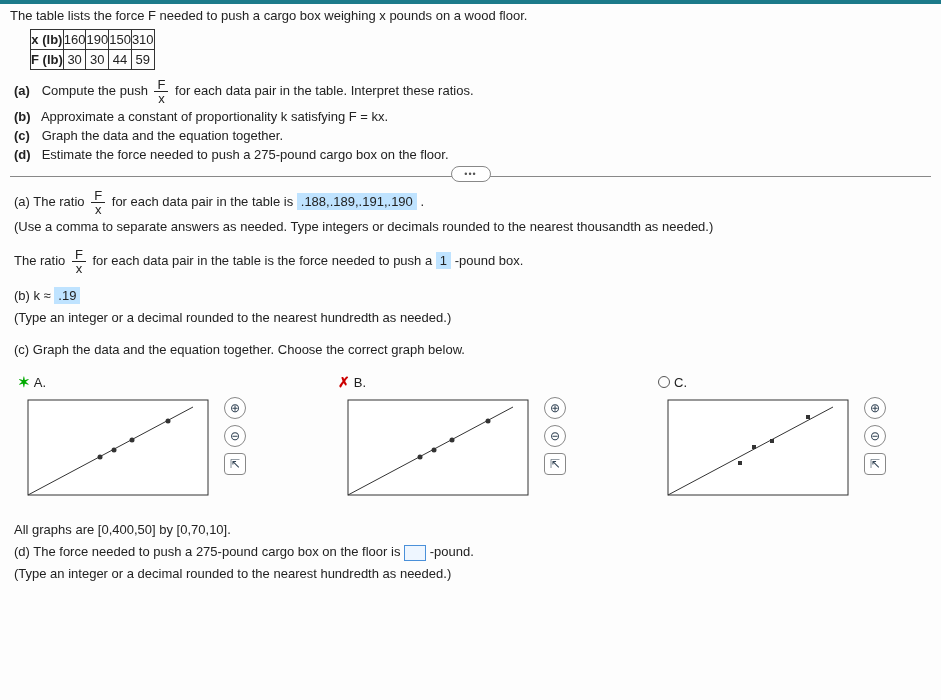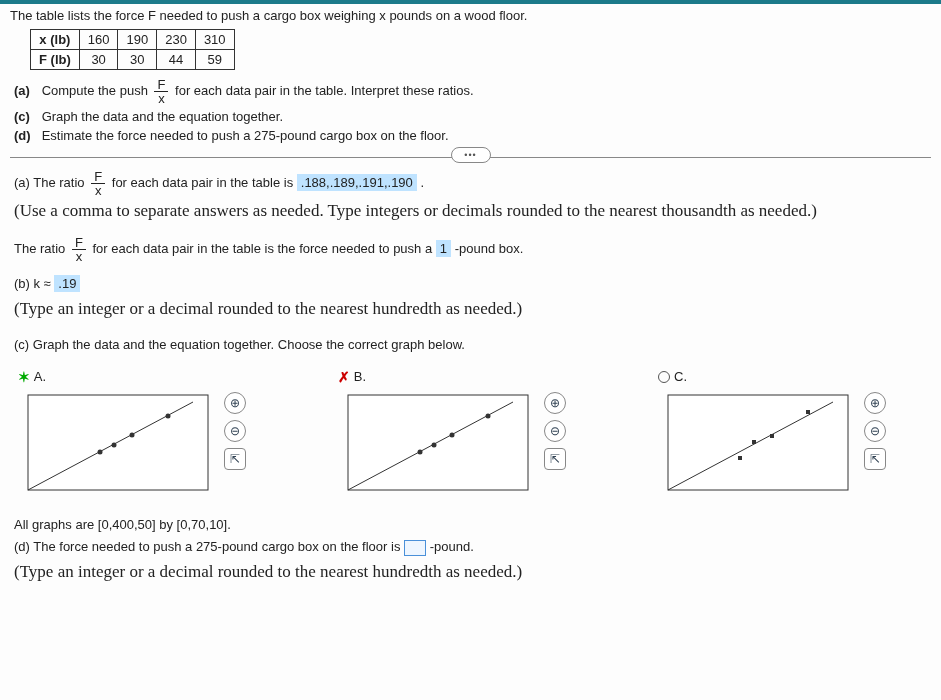--- a/index.html
+++ b/index.html
@@ -13,21 +13,21 @@
       padding: 8px 10px;
       position: relative;
     }
     .intro { margin-bottom: 6px; }
     table.data {
       border-collapse: collapse;
       margin: 2px 0 8px 20px;
     }
     table.data th, table.data td {
       border: 1px solid #333;
-      padding: 2px 8px;
+      padding: 2px 0;
       font-size: 13px;
       text-align: center;
       font-weight: normal;
     }
     table.data th { font-weight: bold; background: #fff; }
     .qlist { margin: 6px 0 0 4px; }
     .qlist .row { margin-bottom: 4px; }
     .qlist .lbl { font-weight: bold; display: inline-block; width: 24px; }
     .frac {
       display: inline-block;
@@ -58,21 +58,21 @@
       text-align:center;
       line-height:14px;
       letter-spacing:1px;
       color:#555;
     }
     .answer-block { margin: 6px 0 10px 4px; line-height: 1.7; }
     .hl {
       background: #bfe3ff;
       padding: 1px 4px;
     }
-    .hint { font-size: 17px; font-family: Liberation Serif, serif; }
+    .hint { font-size: 13px; }
     .partlabel { font-weight: bold; }
     .choices { display: flex; gap: 60px; margin: 6px 0 0 8px; align-items:flex-start; }
     .choice { width: 260px; }
     .choice-head { margin-bottom: 4px; height: 18px; display:flex; align-items:center; gap:4px;}
     .radio { display:inline-block; width:12px; height:12px; border:1px solid #555; border-radius:50%; }
     .mark-correct { color: #0a0; font-weight:bold; font-size:14px; }
     .mark-wrong { color: #c00; font-weight:bold; font-size:14px; }
     .chart-wrap { display:flex; align-items:flex-start; gap:6px; }
     .chart-tools { display:flex; flex-direction:column; gap:6px; margin-top:2px;}
     .tool-btn {
@@ -95,21 +95,21 @@
 <div class="top-bar"></div>
 
 <p class="intro">The table lists the force F needed to push a cargo box weighing x pounds on a wood floor.</p>
 
 <table class="data">
   <tbody>
       <tr>
     <th>x (lb)</th>
     <td>160</td>
     <td>190</td>
-    <td>230</td>
+    <td>150</td>
     <td>310</td>
   </tr>
   <tr>
     <th>F (lb)</th>
     <td>30</td>
     <td>30</td>
     <td>44</td>
     <td>59</td>
   </tr>
 </tbody>
@@ -119,20 +119,24 @@
   <div class="row">
     <span class="lbl">(a)</span>
     <span>
       <span>Compute the push </span>
       <span class="frac">
         <span class="num">F</span>
         <span class="den">x</span>
       </span>
       <span> for each data pair in the table. Interpret these ratios.</span>
     </span>
+  </div>
+  <div class="row">
+    <span class="lbl">(b)</span>
+    <span>Approximate a constant of proportionality k satisfying F = kx.</span>
   </div>
   <div class="row">
     <span class="lbl">(c)</span>
     <span>Graph the data and the equation together.</span>
   </div>
   <div class="row">
     <span class="lbl">(d)</span>
     <span>Estimate the force needed to push a 275-pound cargo box on the floor.</span>
   </div>
 </div>

